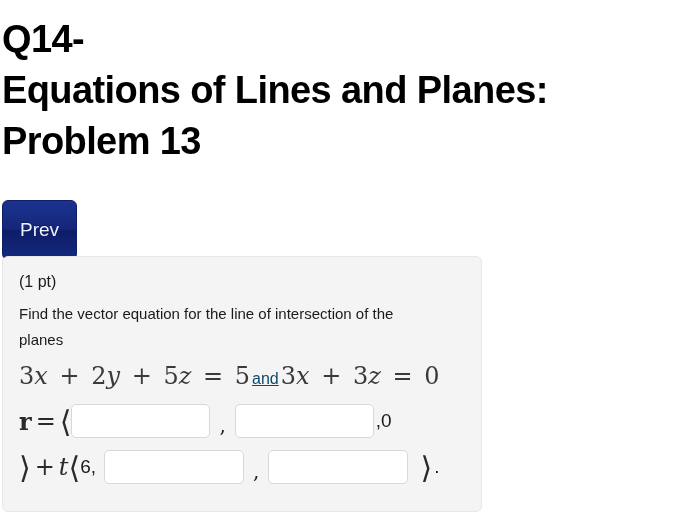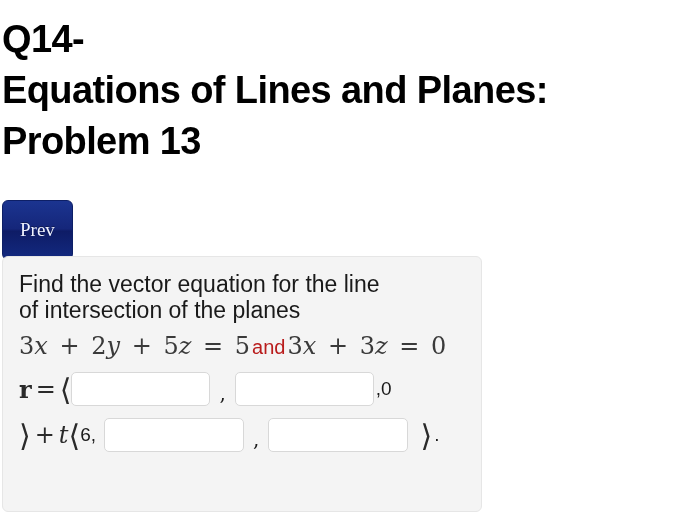--- a/index.html
+++ b/index.html
@@ -46,21 +46,21 @@
     display: inline-flex;
     align-items: center;
     justify-content: center;
     height: 60px;
     padding: 0 17px;
     border-radius: 6px;
     border: 1px solid #0d1f66;
     background: linear-gradient(to bottom, #1b3490 0%, #15267a 48%, #0e1c66 52%, #132a80 100%);
     color: #eef2ff;
     font-size: 19px;
-    font-family: Liberation Serif, serif;
+    font-family: Liberation Sans, sans-serif;
     box-sizing: border-box;
     cursor: pointer;
     text-shadow: 0 -1px 0 rgba(0,0,0,0.35);
   }
 
   
   .problem-panel {
     position: absolute;
     left: 2px;
     top: 256px;
@@ -72,45 +72,46 @@
     border-radius: 6px;
     padding: 14px 16px 0 16px;
   }
   .points {
     font-size: 16px;
     line-height: 22px;
     color: #1a1a1a;
     margin: 0 0 8px 0;
   }
   .prompt {
-    font-size: 23px;
+    font-size: 15px;
     line-height: 26px;
     color: #1a1a1a;
     margin: 0;
     max-width: 380px;
   }
 
   
   .math-line {
     margin-top: 8px;
     font-family: "DejaVu Serif", "Liberation Serif", serif;
     font-size: 24px;
     line-height: 30px;
     color: #3a3a3a;
     white-space: nowrap;
   }
   .mathvar {
     font-style: italic;
   }
   .conj {
     font-family: "Liberation Sans", sans-serif;
-    font-size: 20px;
+    font-size: 16px;
     font-style: normal;
-    color: #b91c1c;
+    color: #0c4a6e;
     padding: 0 2px;
+    text-decoration: underline;
   }
 
   .answer-row {
     display: flex;
     align-items: center;
     white-space: nowrap;
     margin-top: 10px;
     font-family: "DejaVu Serif", "Liberation Serif", serif;
     font-size: 24px;
     color: #2a2a2a;
@@ -175,20 +176,21 @@
   <span class="title-line">Equations of Lines and Planes:</span>
   <span class="title-line">Problem 13</span>
 </div>
 
 <div class="nav-buttons">
   <button class="nav-button">Prev</button>
 </div>
 
 <div class="problem-panel">
 
+  <div class="points">(1 pt)</div>
 
   <div class="prompt">Find the vector equation for the line of intersection of the planes</div>
 
   <div class="math-line">
     <span>3</span><span class="mathvar">x</span>
     <span class="sym">+</span>
     <span>2</span><span class="mathvar">y</span>
     <span class="sym">+</span>
     <span>5</span><span class="mathvar">z</span>
     <span class="sym">=</span>

